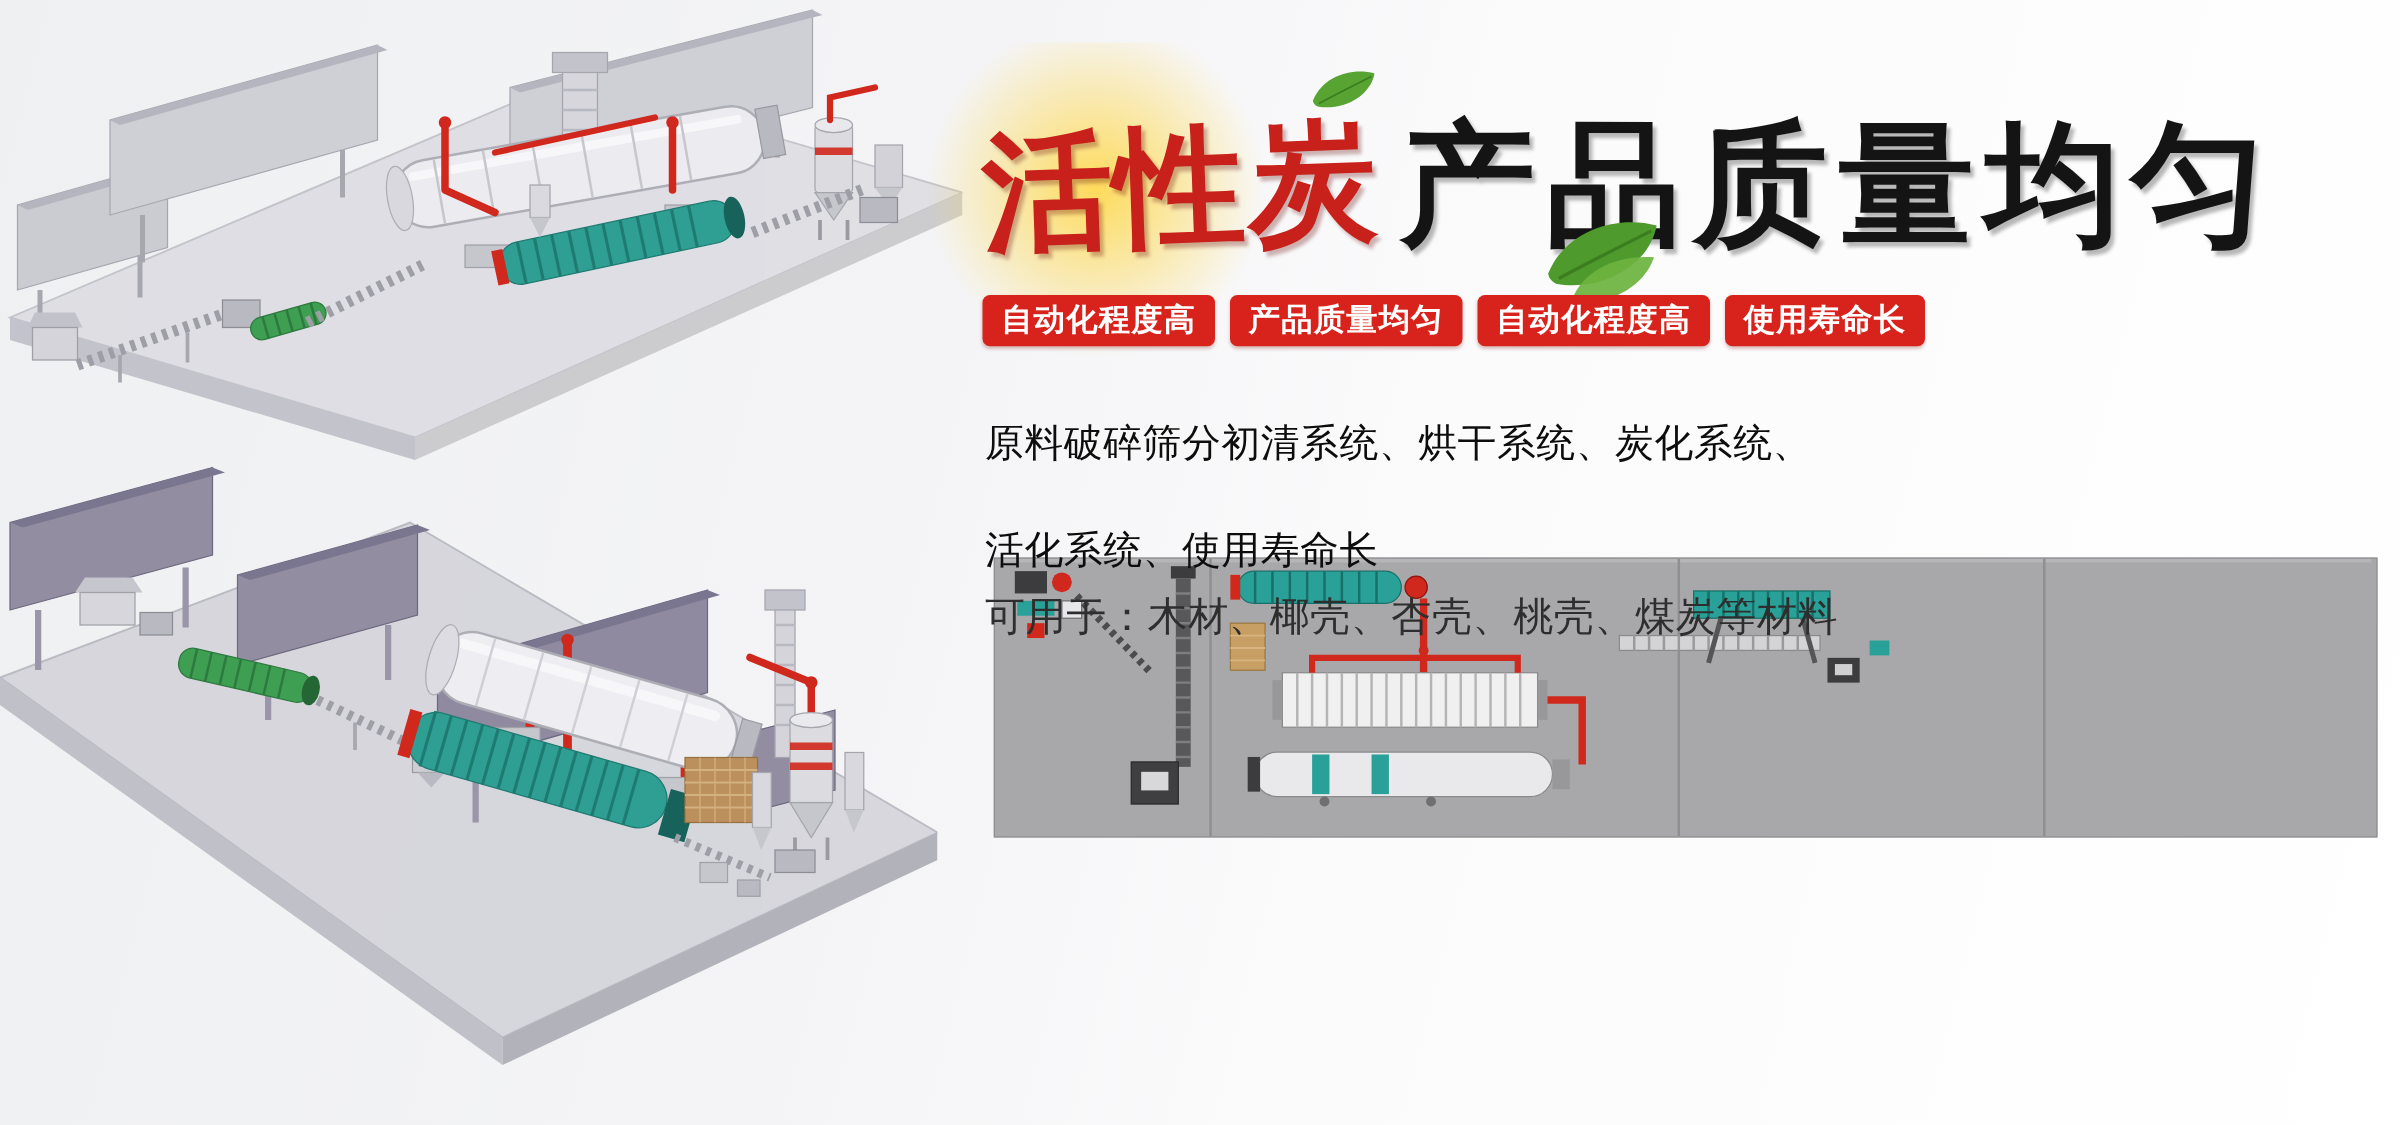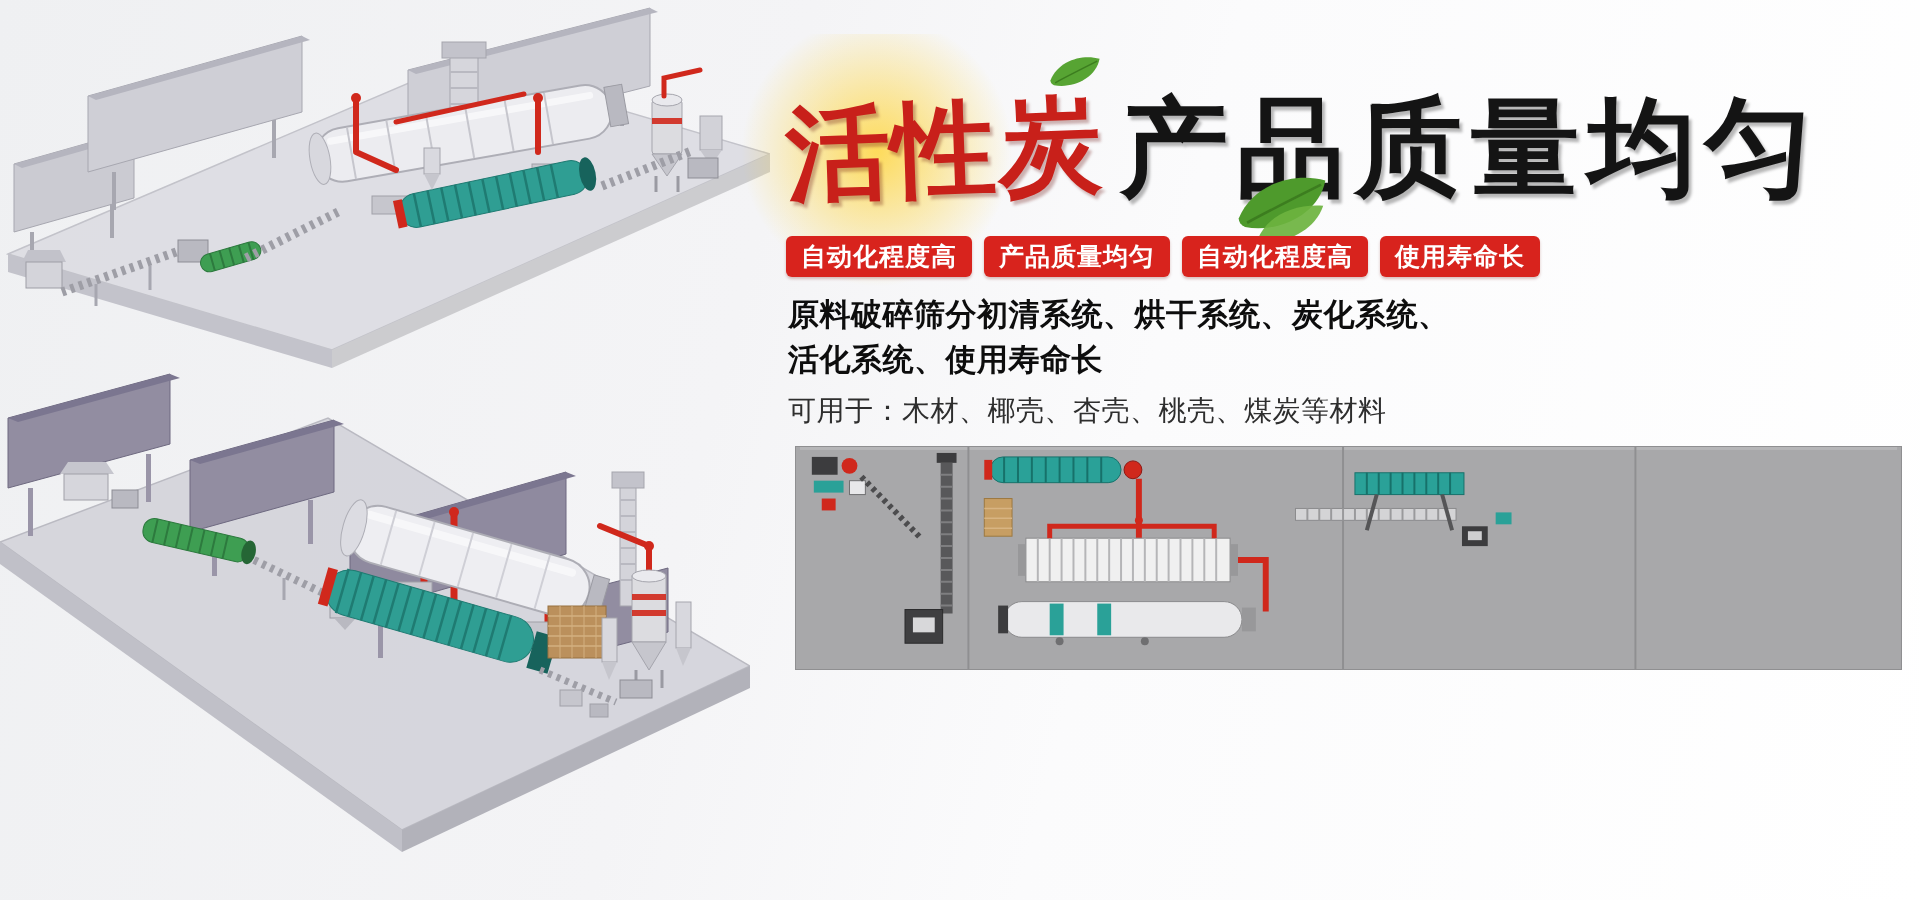--- a/index.html
+++ b/index.html
@@ -19,22 +19,22 @@
   .title-black{display:inline-block;font-size:108px;font-weight:900;color:#141414;letter-spacing:9px;
     margin-left:16px;text-shadow:3px 4px 3px rgba(0,0,0,0.28);}
   .leaf-small{position:absolute;left:262px;top:-22px;}
   .leaf-large{position:absolute;left:448px;top:96px;}
 
   .badges{position:absolute;left:786px;top:236px;display:flex;gap:12px;z-index:3;}
   .badge{background:#d8231d;color:#ffffff;font-size:25px;font-weight:700;height:41px;line-height:41px;
     padding:0 15px;border-radius:6px;letter-spacing:1px;box-shadow:0 2px 3px rgba(120,10,5,0.25);}
 
   .description{position:absolute;left:788px;top:292px;z-index:3;}
-  .desc-bold{font-size:31px;font-weight:700;color:#0d0d0d;line-height:45px;letter-spacing:0.5px;}
-  .desc-apps{font-size:28px;font-weight:400;color:#2e2e2e;margin-top:10px;letter-spacing:0.5px;}
+  .desc-bold{font-size:31px;font-weight:400;color:#0d0d0d;line-height:45px;letter-spacing:0.5px;margin-top:40px;}
+  .desc-apps{font-size:32px;font-weight:400;color:#2e2e2e;margin-top:10px;letter-spacing:0.5px;}
 
   .schematic{position:absolute;left:795px;top:446px;width:1107px;height:224px;box-sizing:border-box;
     border:1px solid #8f8f91;background:#a8a8aa;z-index:2;}
   .schematic svg{display:block;width:100%;height:100%;}
 </style>
 </head>
 <body>
 
 <div class="banner">
 

